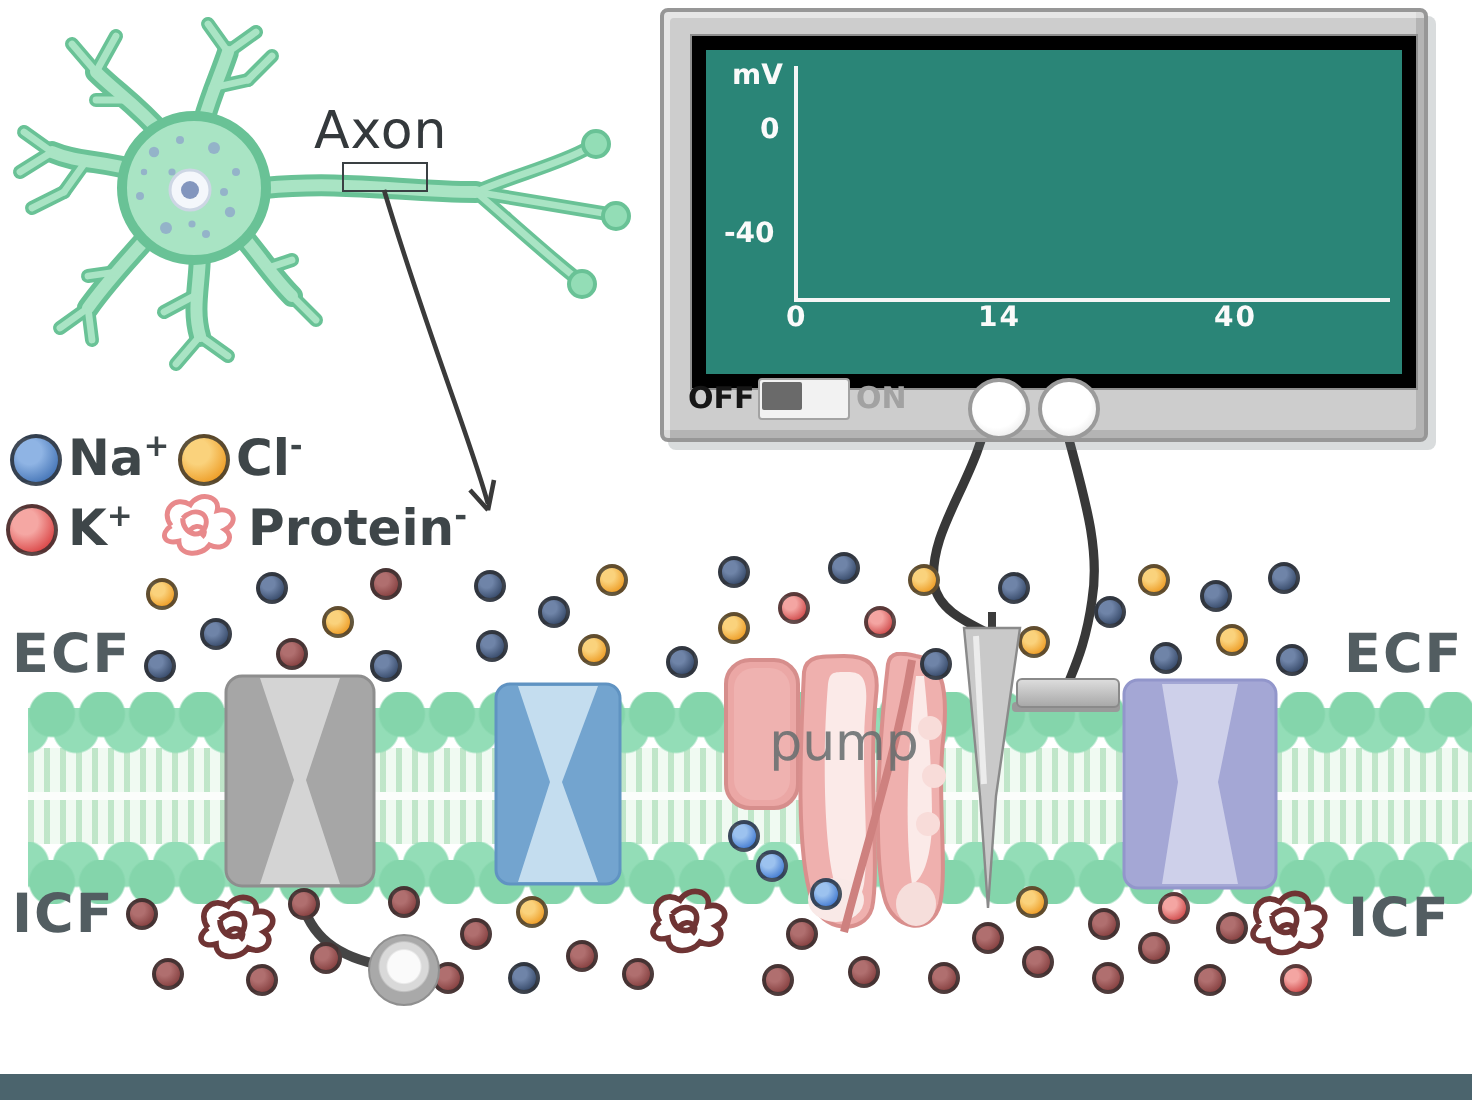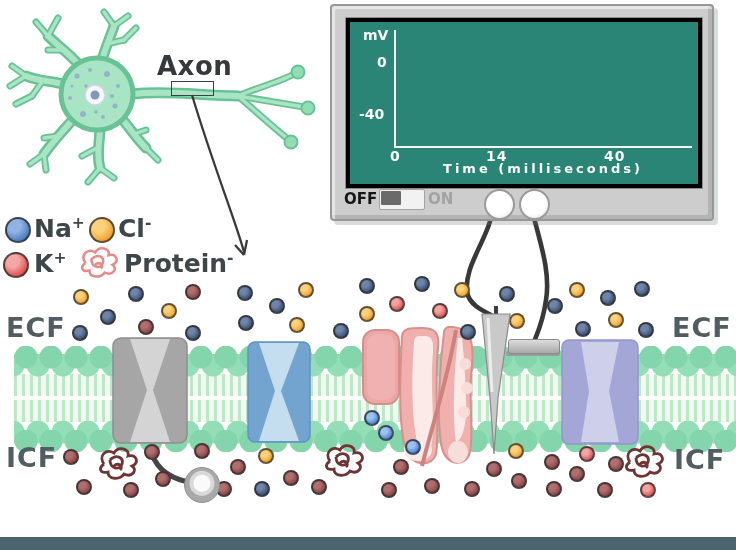--- a/index.html
+++ b/index.html
@@ -1,29 +1,29 @@
 <!DOCTYPE html>
 <html><head>
 <meta charset="utf-8">
 <style>
   html,body{margin:0;padding:0;background:#fff;}
   .stage{position:relative;width:736px;height:550px;background:#ffffff;overflow:hidden;
          font-family:"DejaVu Sans",sans-serif;}
   .abs{position:absolute;}
 
   
-  .axon-label{position:absolute;left:157px;top:51px;font-size:26px;font-weight:bold;color:#34393c;letter-spacing:.5px;}
+  .axon-label{position:absolute;left:157px;top:51px;font-size:26px;font-weight:normal;color:#34393c;letter-spacing:.5px;}
   .axon-box{position:absolute;left:171px;top:81px;width:41px;height:13px;border:1.7px solid #3a4043;background:transparent;}
 
   
   .scope{position:absolute;left:330px;top:4px;width:380px;height:213px;background:#cdcdcd;
          border:2px solid #979797;border-radius:4px;
          box-shadow:inset 3px 3px 0 rgba(255,255,255,.5),inset -4px -4px 0 rgba(0,0,0,.12),4px 4px 0 rgba(104,116,120,.25);}
   .screen{position:absolute;left:14px;top:12px;width:348px;height:162px;background:#2a8577;
-          border:4px solid #000000;box-shadow:0 0 0 1px #8e8e8e;}
+          border:7px solid #000000;box-shadow:0 0 0 1px #8e8e8e;}
   .screen .txt{position:absolute;color:#fafafa;font-weight:bold;font-size:14px;}
   .yaxis{position:absolute;left:44px;top:8px;width:2px;height:118px;background:#f5f5f5;}
   .xaxis{position:absolute;left:44px;top:124px;width:298px;height:2px;background:#f5f5f5;}
   .xlab{position:absolute;left:44px;top:139px;width:298px;text-align:center;color:#fafafa;
         font-weight:bold;font-size:13px;letter-spacing:3px;}
   .ctrl-off{position:absolute;left:12px;top:184px;font-size:15px;font-weight:bold;color:#161616;}
   .ctrl-on{position:absolute;left:96px;top:184px;font-size:15px;font-weight:bold;color:#a2a2a2;}
   .toggle{position:absolute;left:47px;top:183px;width:44px;height:19px;background:#f2f2f2;
           border:1.5px solid #a3a3a3;border-radius:2px;}
   .knob{position:absolute;left:1px;top:1px;width:20px;height:14px;background:#6a6a6a;border-radius:1px;}
@@ -191,21 +191,20 @@
   <div class="scope">
     <div class="screen">
       <span class="txt" style="left:13px;top:5px;">mV</span>
       <span class="txt" style="left:27px;top:32px;">0</span>
       <span class="txt" style="left:9px;top:84px;">-40</span>
       <div class="yaxis"></div>
       <div class="xaxis"></div>
       <span class="txt" style="left:40px;top:126px;">0</span>
       <span class="txt" style="left:136px;top:126px;letter-spacing:1px;">14</span>
       <span class="txt" style="left:254px;top:126px;letter-spacing:1px;">40</span>
-      <div class="xlab">Time (milliseconds)</div>
     </div>
     <span class="ctrl-off">OFF</span>
     <div class="toggle">
       <div class="knob"></div>
     </div>
     <span class="ctrl-on">ON</span>
     <div class="jack" style="left:152px;"></div>
     <div class="jack" style="left:187px;"></div>
   </div>
 
@@ -249,20 +248,21 @@
     <ellipse cx="60" cy="124" rx="14" ry="11" fill="#f9e9e7"></ellipse>
     <path d="M86,6 C82,40 78,96 84,122 C88,140 108,142 112,126 C116,108 110,70 114,40 C116,16 112,4 100,2 C92,0 87,0 86,6 Z" fill="#efb0ae" stroke="#d98f8d" stroke-width="2"></path>
     <path d="M100,12 C96,44 94,90 98,116 C104,114 108,100 108,84 C108,60 106,30 104,12 Z" fill="#fbeae8"></path>
     <circle cx="107" cy="38" r="6" fill="#f8dcd9"></circle>
       <circle cx="109" cy="62" r="6" fill="#f8dcd9"></circle>
       <circle cx="106" cy="86" r="6" fill="#f8dcd9"></circle>
     <ellipse cx="100" cy="126" rx="10" ry="11" fill="#f6dedb"></ellipse>
     <path d="M98,4 C90,52 74,100 64,140" stroke="#ce817f" stroke-width="4" fill="none"></path>
   </svg>
   <div class="pump-label">
+    <div>pump</div>
   </div>
 
   <div class="region-label" style="left:6px;top:312px;">ECF</div>
   <div class="region-label" style="left:672px;top:312px;">ECF</div>
   <div class="region-label" style="left:6px;top:442px;">ICF</div>
   <div class="region-label" style="left:674px;top:444px;">ICF</div>
 
   <div class="abs" style="left:0;top:0;width:736px;height:550px;">
       <div class="ion t-cl" style="left: 73px; top: 289px;"></div>
       <div class="ion t-na" style="left: 128px; top: 286px;"></div>

